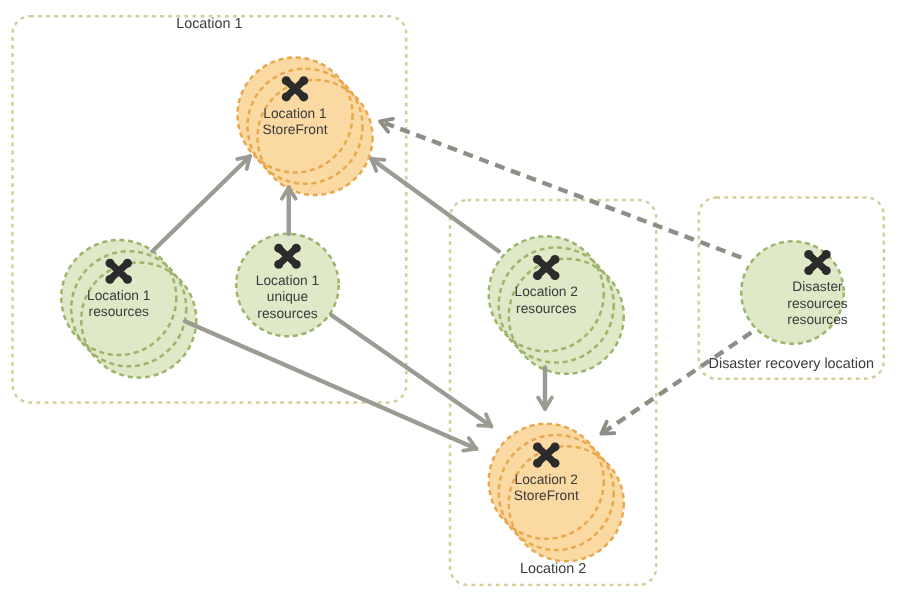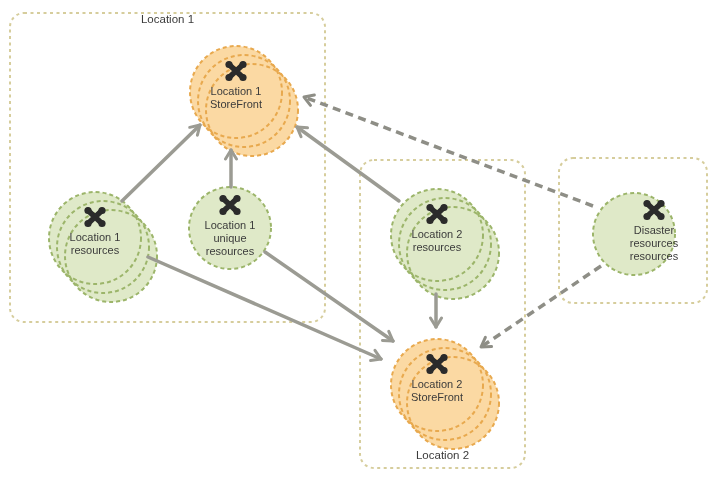--- a/index.html
+++ b/index.html
@@ -111,20 +111,21 @@
     <path class="arrow" d="M399,201 L297,127" marker-end="url(#ah-solid)"></path>
     <path class="arrow" d="M148,257 L381,359" marker-end="url(#ah-solid)"></path>
     <path class="arrow" d="M265,252 L393,341" marker-end="url(#ah-solid)"></path>
     <path class="arrow" d="M436,294 L436,327" marker-end="url(#ah-solid)"></path>
     <path class="arrow dashed" d="M593,206 L304,97" marker-end="url(#ah-dash)"></path>
     <path class="arrow dashed" d="M601,266 L481,347" marker-end="url(#ah-dash)"></path>
   </svg>
 
   <div class="group-label gl-location1">Location 1</div>
   <div class="group-label gl-location2">Location 2</div>
+  <div class="group-label gl-dr">Disaster recovery location</div>
 
   <div class="node-content nc-l1-storefront">
     <svg class="node-icon" width="24" height="22" viewBox="0 0 24 22">
       <path d="M5,4.5 L19,17.5 M19,4.5 L5,17.5" stroke="var(--icon)" stroke-width="5.5" stroke-linecap="round" fill="none"></path>
       <circle cx="5" cy="4.5" r="3.6" fill="var(--icon)"></circle>
         <circle cx="19" cy="4.5" r="3.6" fill="var(--icon)"></circle>
       <circle cx="5" cy="17.5" r="3.6" fill="var(--icon)"></circle>
         <circle cx="19" cy="17.5" r="3.6" fill="var(--icon)"></circle>
     </svg>
     <div class="node-lines">

